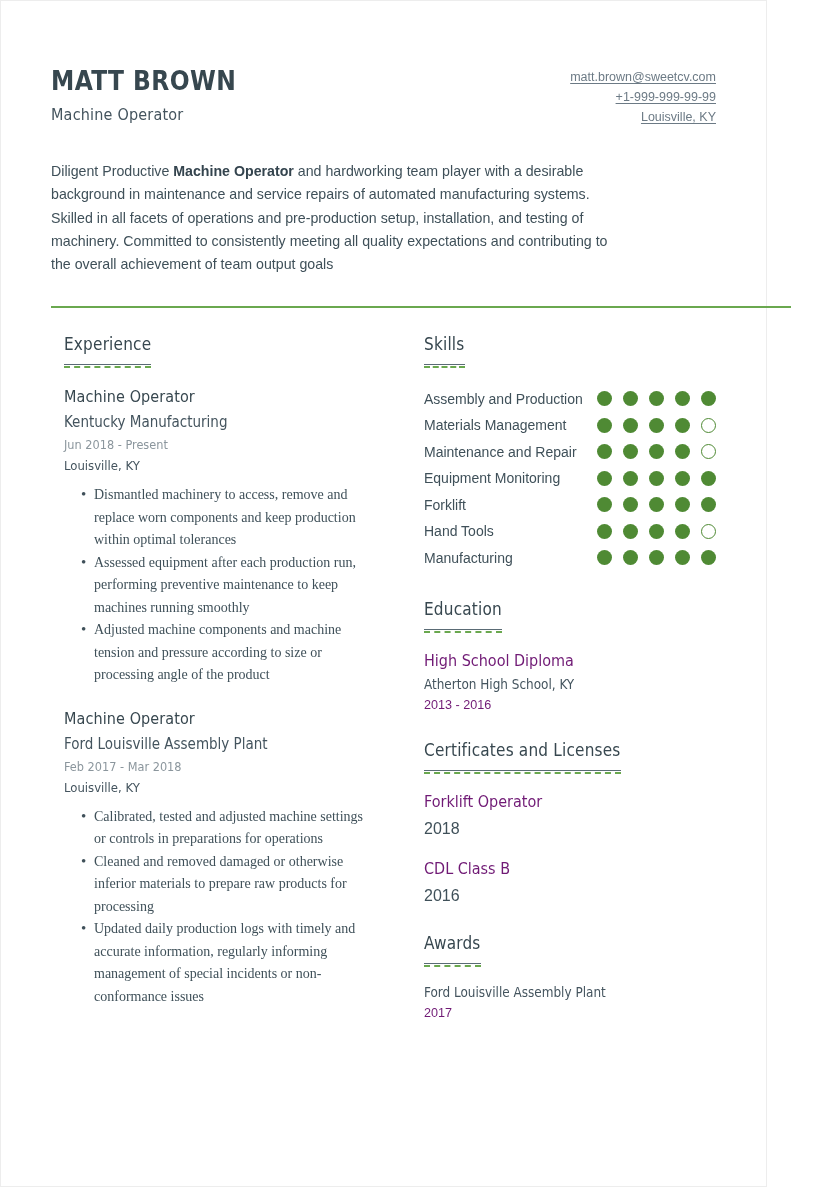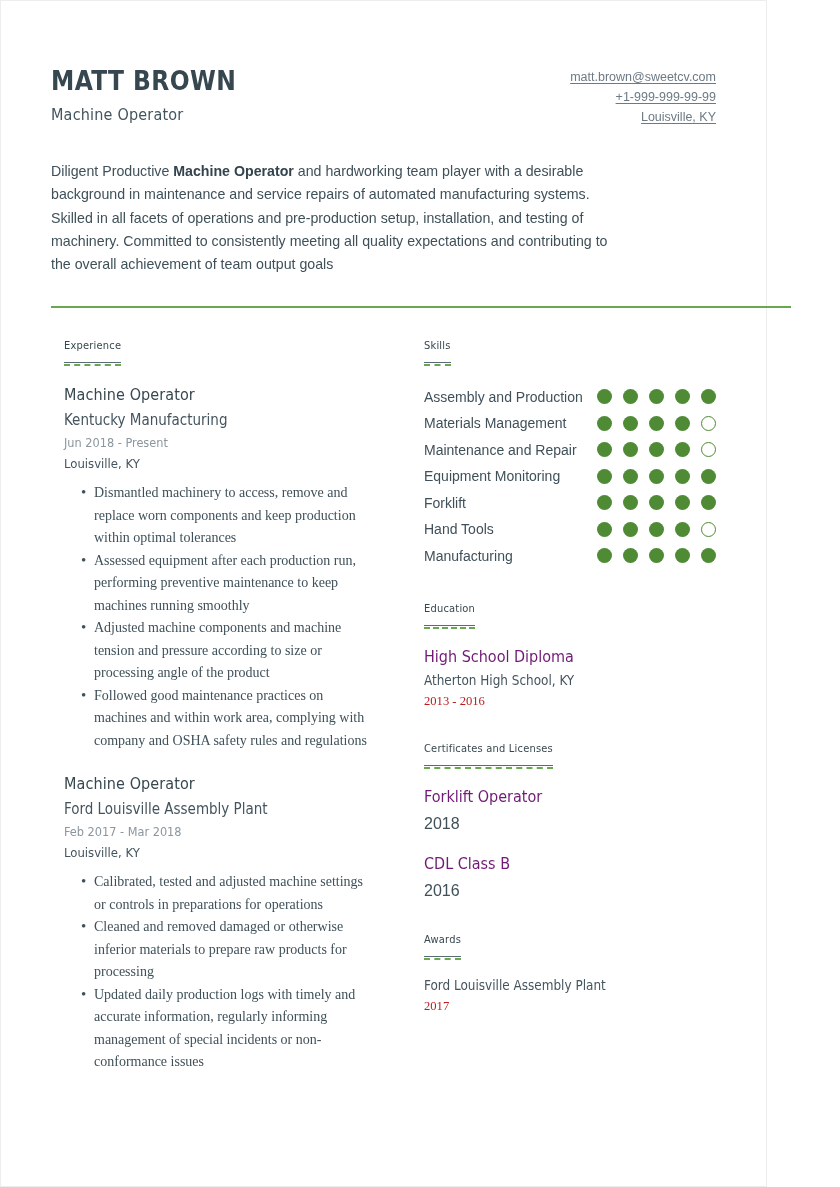--- a/index.html
+++ b/index.html
@@ -92,21 +92,21 @@
     display: flex;
     margin-top: 26px;
   }
   .col-left  { width: 390px; padding-left: 13px; }
   .col-right { width: 340px; padding-left: 48px; }
 
   
   .section-heading {
     display: inline-block;
     font-family: "DejaVu Sans Condensed", "Liberation Sans Narrow", "Liberation Sans", sans-serif;
-    font-size: 11px;
+    font-size: 17px;
     font-weight: 400;
     color: #37474f;
     letter-spacing: 0.2px;
     padding-bottom: 10px;
     border-bottom: 1px solid #5a6b75;
     position: relative;
   }
   .section-heading::after {
     content: "";
     position: absolute;
@@ -203,23 +203,23 @@
     font-size: 16px;
     color: #701a75;
   }
   .r-sub {
     font-family: "DejaVu Sans Condensed", "Liberation Sans Narrow", "Liberation Sans", sans-serif;
     font-size: 13.4px;
     color: #44545e;
     margin-top: 7px;
   }
   .r-date {
-    font-family: Liberation Serif, serif;
+    font-family: Liberation Sans, sans-serif;
     font-size: 12.6px;
-    color: #b91c1c;
+    color: #701a75;
     margin-top: 6px;
   }
   .r-year {
     font-family: "Liberation Sans", sans-serif;
     font-size: 16px;
     color: #3f5059;
     margin-top: 9px;
   }
 </style>
 </head>
@@ -254,21 +254,20 @@
 
         <div class="entry">
           <div class="entry-title">Machine Operator</div>
           <div class="entry-org">Kentucky Manufacturing</div>
           <div class="entry-dates">Jun 2018 - Present</div>
           <div class="entry-location">Louisville, KY</div>
           <ul class="bullets">
             <li>Dismantled machinery to access, remove and replace worn components and keep production within optimal tolerances</li>
             <li>Assessed equipment after each production run, performing preventive maintenance to keep machines running smoothly</li>
             <li>Adjusted machine components and machine tension and pressure according to size or processing angle of the product</li>
-            <li>Followed good maintenance practices on machines and within work area, complying with company and OSHA safety rules and regulations</li>
           </ul>
         </div>
 
         <div class="entry">
           <div class="entry-title">Machine Operator</div>
           <div class="entry-org">Ford Louisville Assembly Plant</div>
           <div class="entry-dates">Feb 2017 - Mar 2018</div>
           <div class="entry-location">Louisville, KY</div>
           <ul class="bullets">
             <li>Calibrated, tested and adjusted machine settings or controls in preparations for operations</li>

